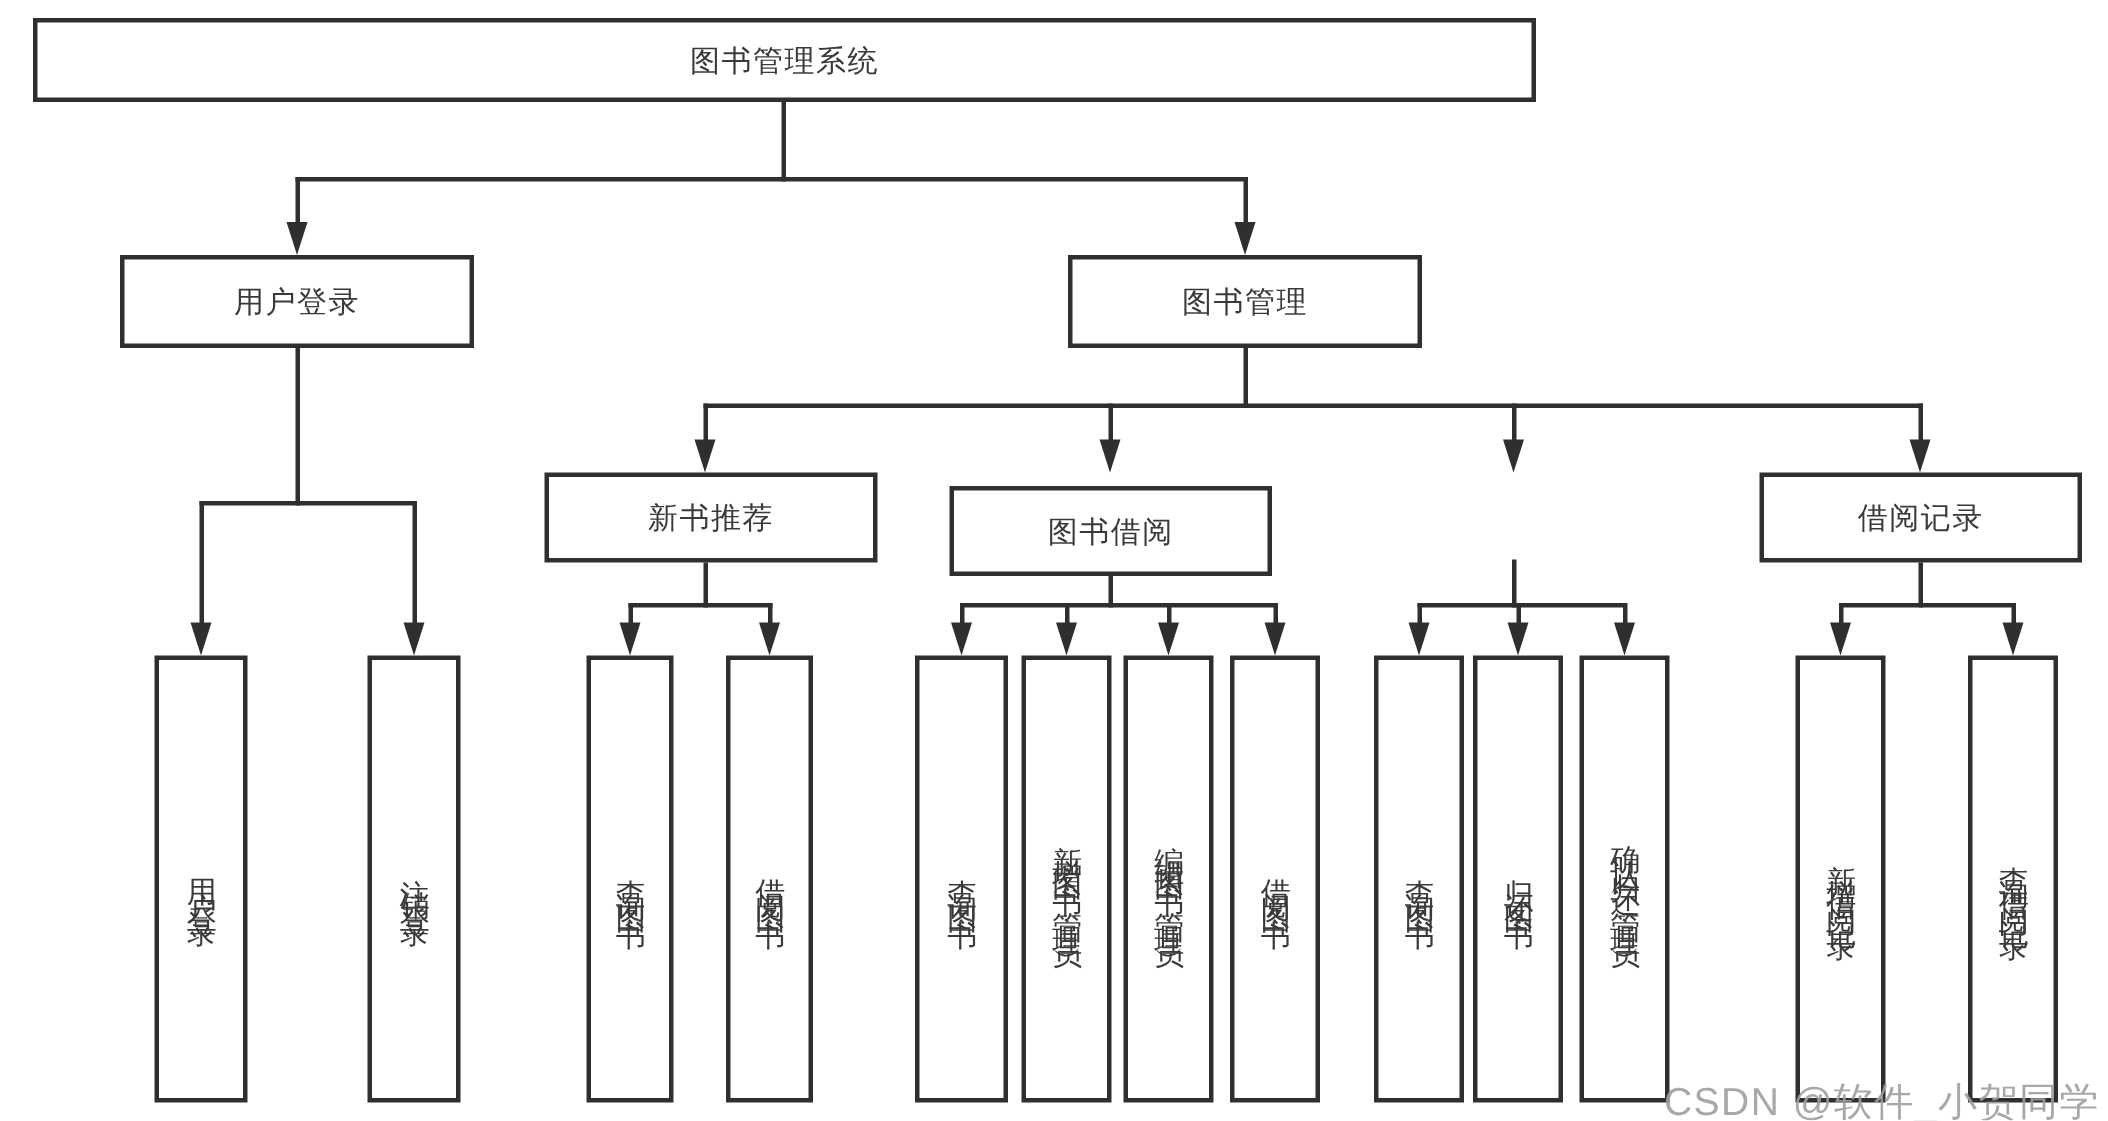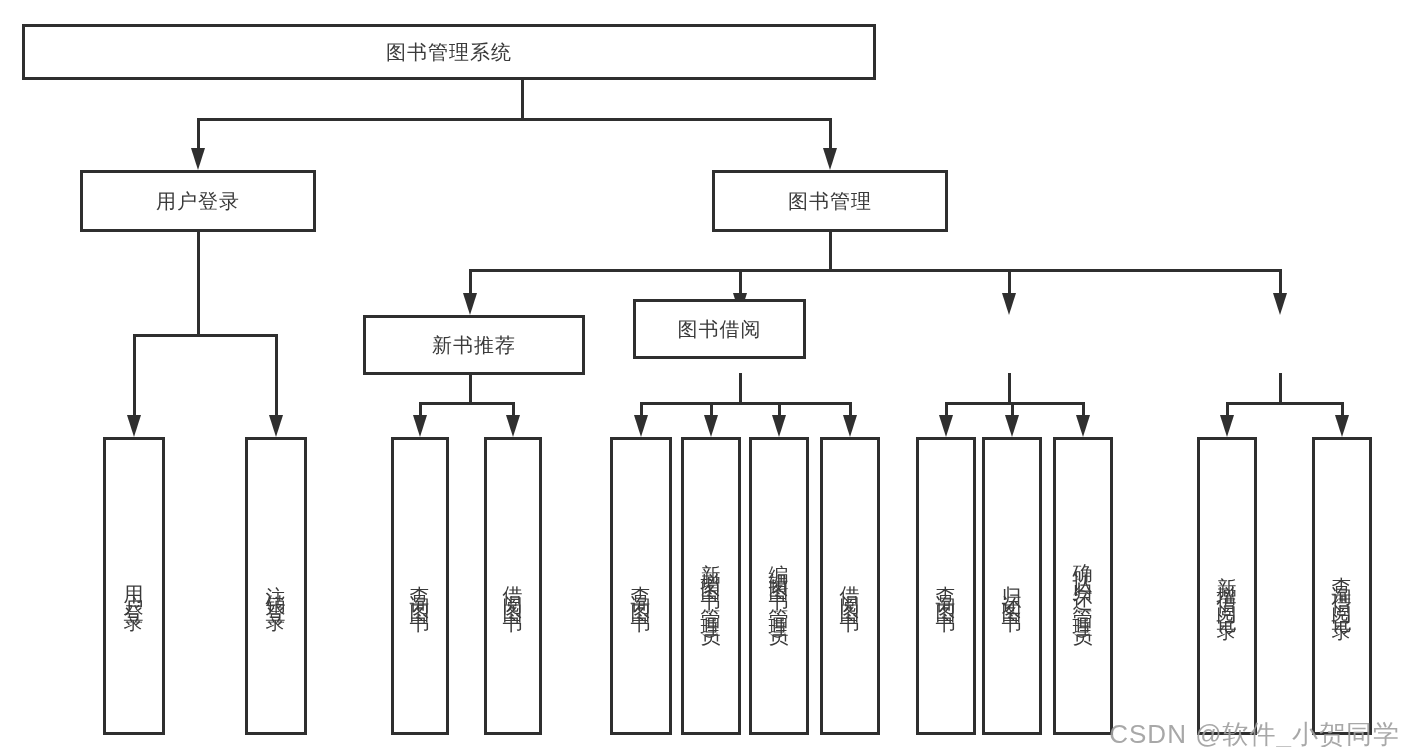--- a/index.html
+++ b/index.html
@@ -45,27 +45,28 @@
     z-index:5;
     letter-spacing:1px;
     white-space:nowrap;
   }
 </style>
 </head>
 <body>
 
 <div class="canvas">
 
-  <div class="box" style="left:22px;top:12px;width:854px;height:56px;margin-top:12px;">图书管理系统</div>
+  <div class="box" style="left:22px;top:12px;width:1002px;height:56px;">图书管理系统</div>
 
   <div class="box" style="left:80px;top:170px;width:236px;height:62px;">用户登录</div>
   <div class="box" style="left:712px;top:170px;width:236px;height:62px;">图书管理</div>
 
   <div class="box" style="left:363px;top:315px;width:222px;height:60px;">新书推荐</div>
-  <div class="box" style="left:633px;top:299px;width:173px;height:60px;text-align:center;">图书借阅</div>
+  <div class="box" style="left:633px;top:324px;width:215px;height:60px;text-align:center;">图书借阅</div>
+  <div class="box" style="left:1173px;top:315px;width:215px;height:60px;">借阅记录</div>
 
   <div class="box vbox" style="left:103px;top:437px;width:62px;height:298px;">用户登录</div>
   <div class="box vbox" style="left:245px;top:437px;width:62px;height:298px;">注销登录</div>
 
   <div class="box vbox" style="left:391px;top:437px;width:58px;height:298px;">查询图书</div>
   <div class="box vbox" style="left:484px;top:437px;width:58px;height:298px;">借阅图书</div>
 
   <div class="box vbox" style="left:610px;top:437px;width:62px;height:298px;">查询图书</div>
   <div class="box vbox" style="left:681px;top:437px;width:60px;height:298px;">新增图书（管理员）</div>
   <div class="box vbox" style="left:749px;top:437px;width:60px;height:298px;">编辑图书（管理员）</div>

